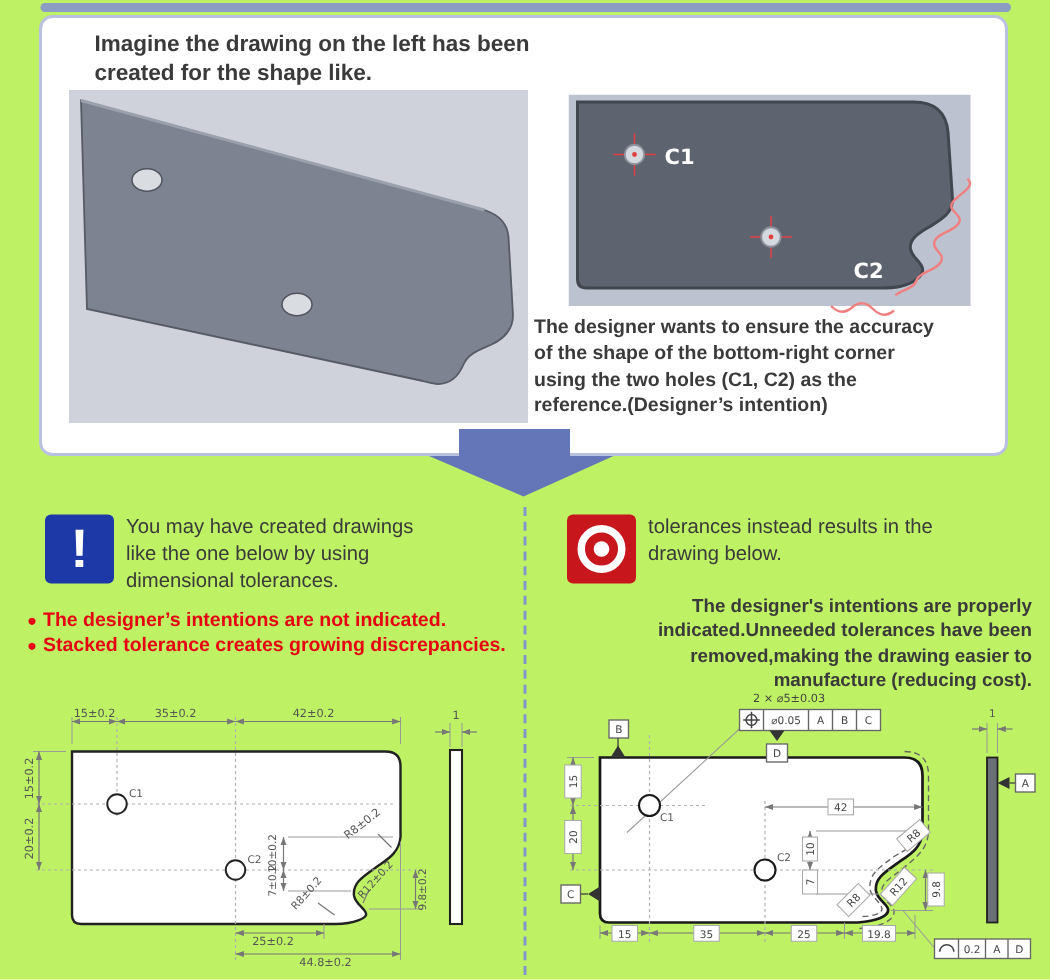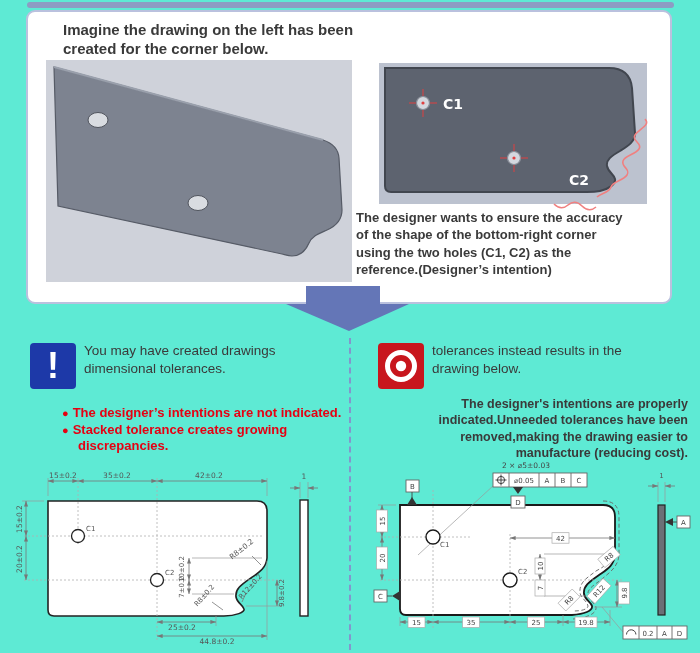--- a/index.html
+++ b/index.html
@@ -1,16 +1,16 @@
 <!DOCTYPE html>
 <html><head>
 <meta charset="utf-8">
 <style>
   html,body{margin:0;padding:0;background:#fff;}
-  .page{position:relative;width:700px;height:653px;background:#5eead4;
+  .page{position:relative;width:700px;height:653px;background:#bef264;
         font-family:"Liberation Sans","DejaVu Sans",sans-serif;overflow:hidden;}
   .accent-bar{position:absolute;left:27px;top:2px;width:647px;height:6px;
         background:#8d9cc3;border-radius:3px;}
   .top-box{position:absolute;left:26px;top:10px;width:642px;height:290px;
         border:2px solid #bac1de;border-radius:9px;background:#fff;}
   .intro-title{position:absolute;left:35px;top:8px;font-size:15px;font-weight:bold;
         color:#3a3a3a;line-height:1.28;}
   .img3d{position:absolute;left:18px;top:48px;width:306px;height:222px;background:#cfd2da;}
   .img2d{position:absolute;left:351px;top:51px;width:292px;height:150px;}
   .caption{position:absolute;left:328px;top:197px;width:378px;font-size:13px;
@@ -22,38 +22,38 @@
   .badge-warn{left:30px;top:343px;background:#1d39a8;color:#fff;text-align:center;
         font-size:36px;font-weight:bold;line-height:46px;}
   .badge-target{left:378px;top:343px;background:#c8161d;}
   .heading{position:absolute;font-size:13.5px;font-weight:normal;color:#3a3a3a;line-height:1.32;}
   .heading-left{left:84px;top:342px;}
   .heading-right{left:432px;top:342px;}
   .body-right{position:absolute;left:378px;top:396px;width:310px;font-size:12.5px;
         font-weight:bold;color:#3a3a3a;line-height:1.3;text-align:right;}
   .bullets{position:absolute;left:18px;top:405px;width:330px;color:#e60012;
         font-size:13px;font-weight:bold;line-height:1.28;}
-  .bullet{padding-left:16px;text-indent:-16px;margin-left:44px;}
+  .bullet{padding-left:16px;text-indent:-16px;}
   .bullet .dot{font-size:11px;margin-right:4px;}
   svg text{font-family:"DejaVu Sans","Liberation Sans",sans-serif;}
   .dwg{position:absolute;}
   .dwg-left{left:12px;top:466px;}
   .dwg-right{left:366px;top:460px;}
 </style>
 </head>
 <body>
 
 <div class="page">
 
   <div class="accent-bar"></div>
 
   <div class="top-box">
     <div class="intro-title">
       <div>Imagine the drawing on the left has been</div>
-      <div>created for the corner below.</div>
+      <div>created for the shape like.</div>
     </div>
 
     <svg class="img3d" width="306" height="222" viewBox="0 0 306 222">
       <g>
         <path d="M 8 7 L 277 80 Q 292 85 293 98 L 296 150 C 296 160 290 166 281 170 C 272 174 266 176 263 183 C 260 190 255 196 246 196 C 243 196 240 195 236 194 L 12 146 Z" fill="#7d8390" stroke="#565b66" stroke-width="1.2"></path>
         <path d="M 8 7 L 277 80" stroke="#9aa0ac" stroke-width="2" fill="none"></path>
         <ellipse cx="52" cy="60" rx="10" ry="7.5" fill="#d9dce1" stroke="#50545d" stroke-width="1"></ellipse>
         <ellipse cx="152" cy="143" rx="10" ry="7.5" fill="#d9dce1" stroke="#50545d" stroke-width="1"></ellipse>
       </g>
     </svg>
@@ -95,20 +95,21 @@
     <polygon points="20,0 94,0 94,18 123,18 63,45 0,18 20,18" fill="#6476b7"></polygon>
   </svg>
 
   <div class="divider"></div>
 
   <div class="badge badge-warn">
     <span>!</span>
   </div>
   <div class="heading heading-left">
     <div>You may have created drawings</div>
+    <div>like the one below by using</div>
     <div>dimensional tolerances.</div>
   </div>
   <div class="bullets">
     <div class="bullet"><span class="dot">●</span><span>The designer’s intentions are not indicated.</span></div>
     <div class="bullet"><span class="dot">●</span><span>Stacked tolerance creates growing discrepancies.</span></div>
   </div>
 
   <svg class="dwg dwg-left" width="334" height="186" viewBox="0 0 334 186">
     <defs>
       <marker id="ar1" markerWidth="8" markerHeight="6" refX="7" refY="2.6" orient="auto-start-reverse">

